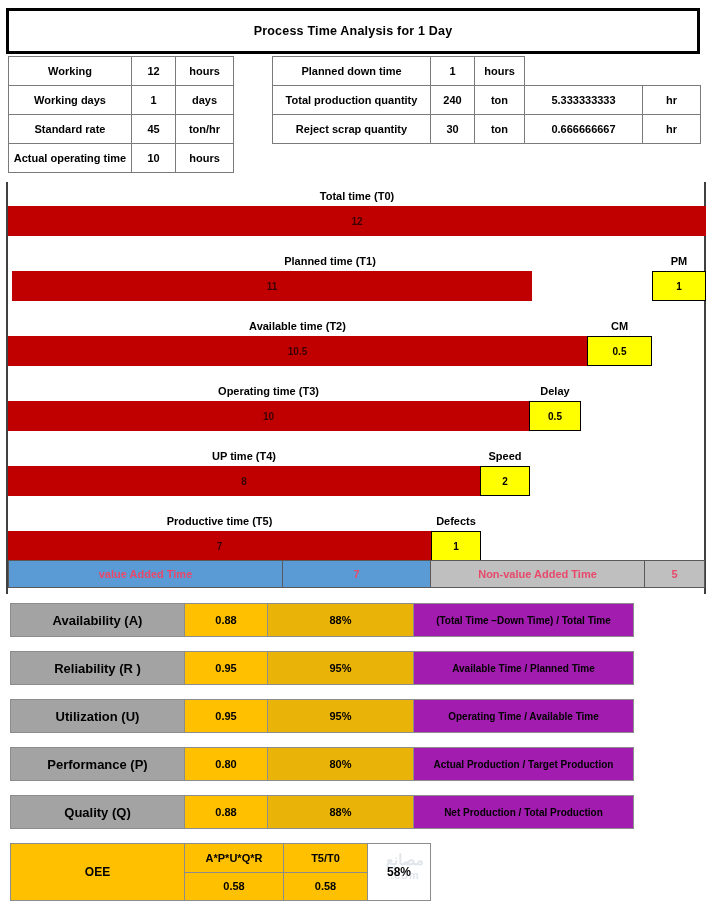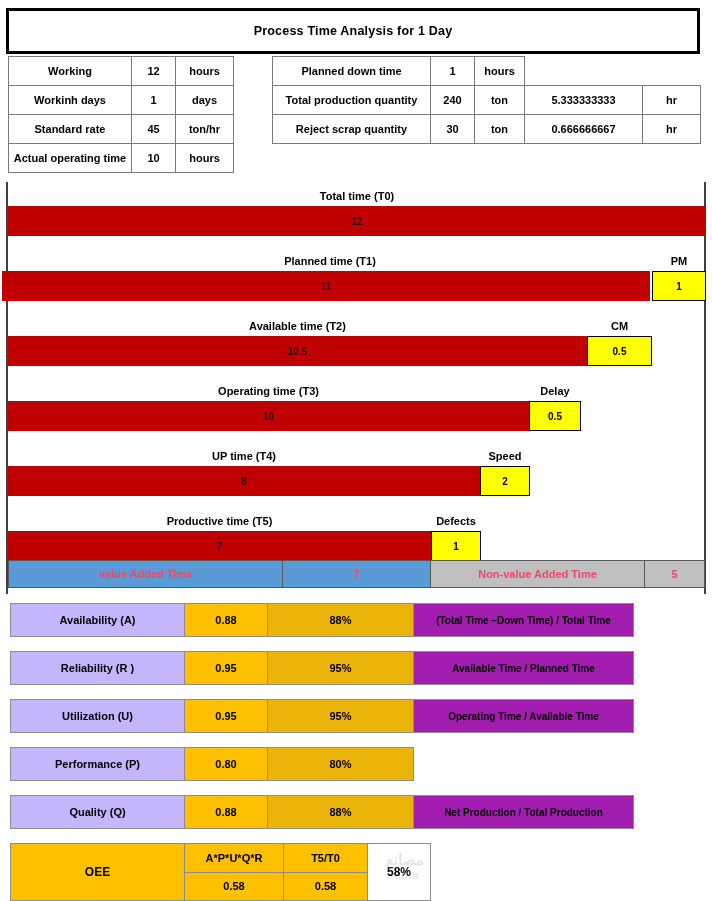--- a/index.html
+++ b/index.html
@@ -143,21 +143,21 @@
     justify-content: center;
     font-size: 11px;
     font-weight: bold;
     border: 1px solid #8c8c8c;
     box-sizing: border-box;
     margin-left: -1px;
     white-space: nowrap;
     overflow: hidden;
   }
   .mcell:first-child { margin-left: 0; }
-  .m-label   { width: 175px; background: #c4b5fd; font-size: 11px; }
+  .m-label   { width: 175px; background: #a3a3a3; font-size: 13px; }
   .m-value   { width: 84px; background: #FFC000; }
   .m-percent { width: 147px; background: #eab308; }
   .m-formula { width: 221px; background: #a21caf; font-size: 10px; }
 
   
   #oee-row {
     position: absolute;
     left: 10px; top: 843px;
     width: 422px; height: 58px;
     display: flex;
@@ -220,21 +220,21 @@
 </div>
 
 <table id="left-table" class="itable">
   <tbody>
     <tr>
       <td style="width:123px">Working</td>
       <td style="width:44px">12</td>
       <td style="width:58px">hours</td>
     </tr>
     <tr>
-      <td>Workinh days</td>
+      <td>Working days</td>
       <td>1</td>
       <td>days</td>
     </tr>
     <tr>
       <td>Standard rate</td>
       <td>45</td>
       <td>ton/hr</td>
     </tr>
     <tr>
       <td>Actual operating time</td>
@@ -273,21 +273,21 @@
 <div id="chart">
   <div id="chart-frame"></div>
 
   <div class="bar-row" style="top:6px">
     <div class="bar-label" style="left:8px;width:698px">Total time (T0)</div>
     <div class="seg red" style="left:8px;width:698px">12</div>
   </div>
 
   <div class="bar-row" style="top:71px">
     <div class="bar-label" style="left:8px;width:644px">Planned time (T1)</div>
-    <div class="seg red" style="left:2px;width:648px">11</div>
+    <div class="seg red" style="left:12px;width:520px">11</div>
     <div class="bar-label" style="left:652px;width:54px">PM</div>
     <div class="seg yellow" style="left:652px;width:54px">1</div>
   </div>
 
   <div class="bar-row" style="top:136px">
     <div class="bar-label" style="left:8px;width:579px">Available time (T2)</div>
     <div class="seg red" style="left:8px;width:579px">10.5</div>
     <div class="bar-label" style="left:587px;width:65px">CM</div>
     <div class="seg yellow" style="left:587px;width:65px">0.5</div>
   </div>
@@ -337,20 +337,21 @@
   <div class="mrow" style="top:99px">
     <div class="mcell m-label">Utilization (U)</div>
     <div class="mcell m-value">0.95</div>
     <div class="mcell m-percent">95%</div>
     <div class="mcell m-formula">Operating Time / Available Time</div>
   </div>
   <div class="mrow" style="top:147px">
     <div class="mcell m-label">Performance (P)</div>
     <div class="mcell m-value">0.80</div>
     <div class="mcell m-percent">80%</div>
+    <div class="mcell m-formula">Actual Production / Target Production</div>
   </div>
   <div class="mrow" style="top:195px">
     <div class="mcell m-label">Quality (Q)</div>
     <div class="mcell m-value">0.88</div>
     <div class="mcell m-percent">88%</div>
     <div class="mcell m-formula">Net Production / Total Production</div>
   </div>
 </div>
 
 <div id="oee-row">

